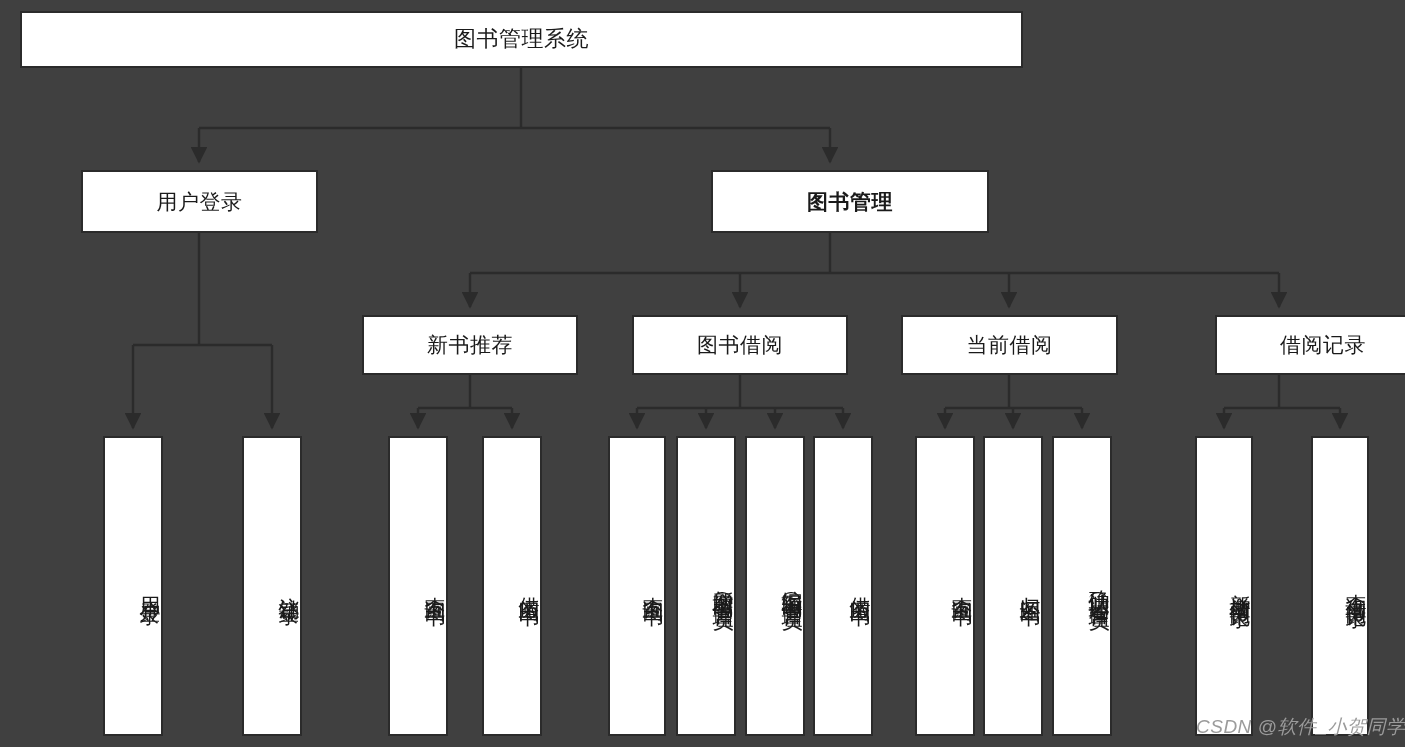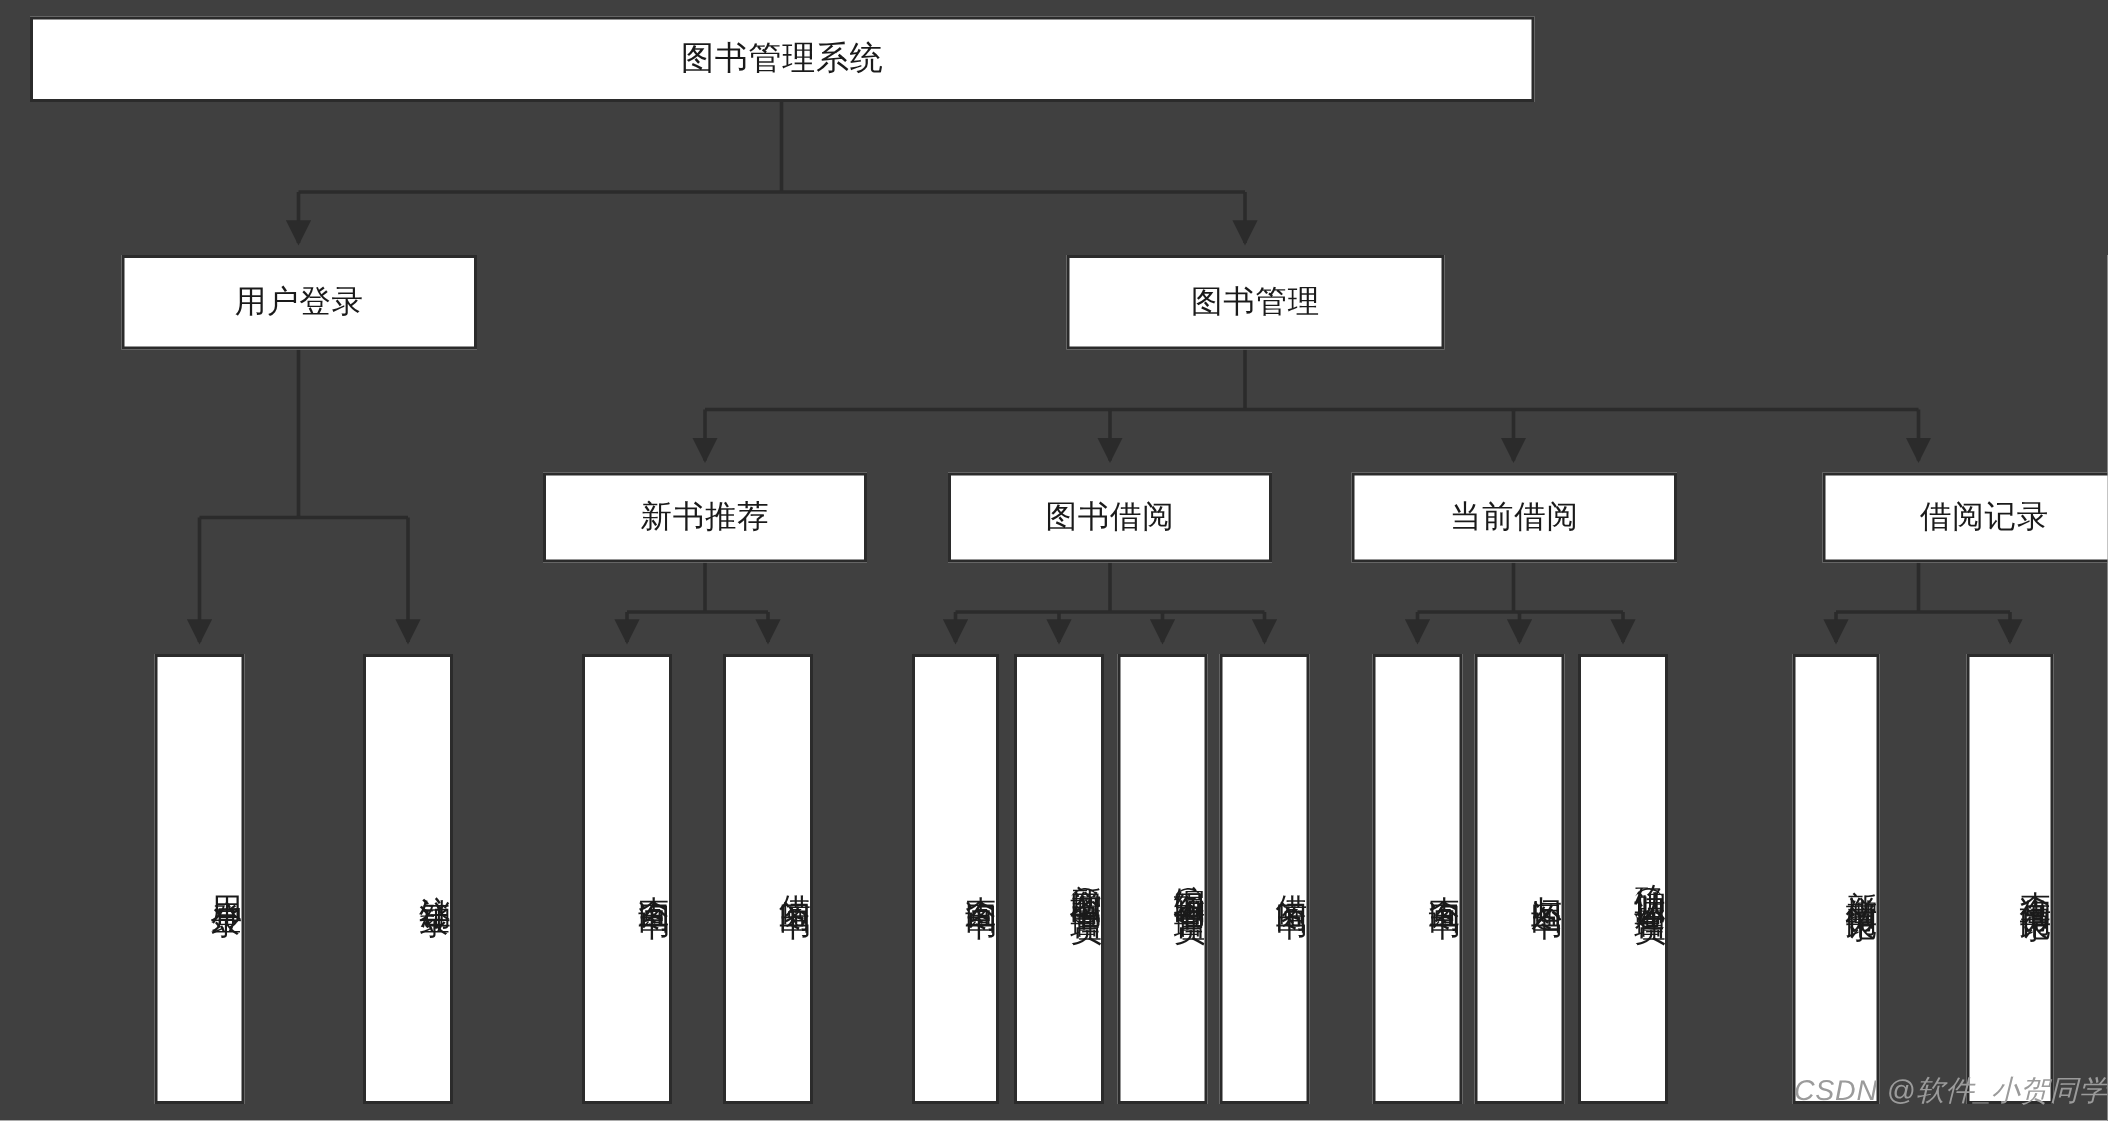--- a/index.html
+++ b/index.html
@@ -125,21 +125,21 @@
     </g>
   </svg>
 
   <div class="node h root" style="left:20px; top:11px; width:1003px; height:57px;">
     <span>图书管理系统</span>
   </div>
 
   <div class="node h" style="left:81px; top:170px; width:237px; height:63px;">
     <span>用户登录</span>
   </div>
-  <div class="node h" style="left:711px; top:170px; width:252px; height:63px;">
+  <div class="node h" style="left:711px; top:170px; width:278px; height:63px;font-weight:bold;">
     <span>图书管理</span>
   </div>
 
   <div class="node h" style="left:362px; top:315px; width:216px; height:60px;">
     <span>新书推荐</span>
   </div>
   <div class="node h" style="left:632px; top:315px; width:216px; height:60px;">
     <span>图书借阅</span>
   </div>
   <div class="node h" style="left:901px; top:315px; width:217px; height:60px;">

